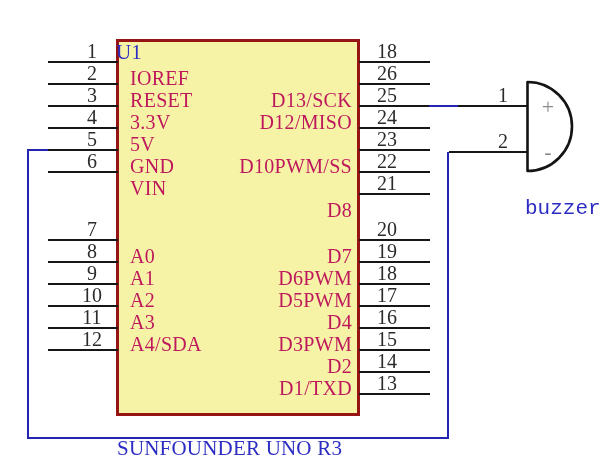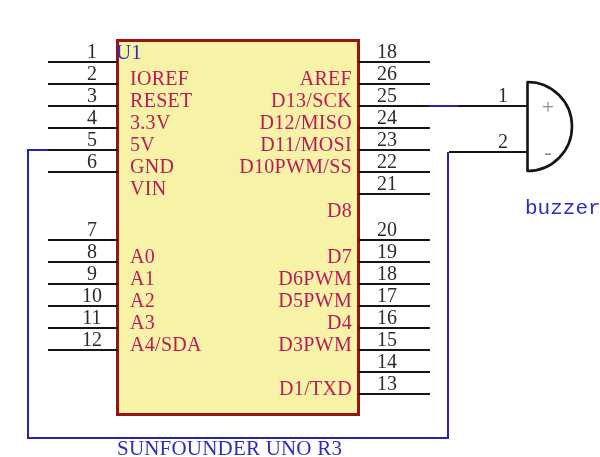--- a/index.html
+++ b/index.html
@@ -123,36 +123,34 @@
       <span class="pin-label">A4/SDA</span>
     </div>
   <div class="pin-row left" style="top:325px">
       <span class="pin-num">12</span>
       <div class="pin-line"></div>
     </div>
 
   <div class="pin-row right" style="top:37px">
       <span class="pin-num">18</span>
       <div class="pin-line"></div>
-      <span class="pin-label">AREF</span>
     </div>
   <div class="pin-row right" style="top:59px">
       <span class="pin-num">26</span>
       <div class="pin-line"></div>
       <span class="pin-label">D13/SCK</span>
     </div>
   <div class="pin-row right" style="top:81px">
       <span class="pin-num">25</span>
       <div class="pin-line"></div>
       <span class="pin-label">D12/MISO</span>
     </div>
   <div class="pin-row right" style="top:103px">
       <span class="pin-num">24</span>
       <div class="pin-line"></div>
-      <span class="pin-label">D11/MOSI</span>
     </div>
   <div class="pin-row right" style="top:125px">
       <span class="pin-num">23</span>
       <div class="pin-line"></div>
       <span class="pin-label">D10PWM/SS</span>
     </div>
   <div class="pin-row right" style="top:147px">
       <span class="pin-num">22</span>
       <div class="pin-line"></div>
     </div>
@@ -182,20 +180,21 @@
       <span class="pin-label">D4</span>
     </div>
   <div class="pin-row right" style="top:303px">
       <span class="pin-num">16</span>
       <div class="pin-line"></div>
       <span class="pin-label">D3PWM</span>
     </div>
   <div class="pin-row right" style="top:325px">
       <span class="pin-num">15</span>
       <div class="pin-line"></div>
+      <span class="pin-label">D2</span>
     </div>
   <div class="pin-row right" style="top:347px">
       <span class="pin-num">14</span>
       <div class="pin-line"></div>
       <span class="pin-label">D1/TXD</span>
     </div>
   <div class="pin-row right" style="top:369px">
       <span class="pin-num">13</span>
       <div class="pin-line"></div>
     </div>

